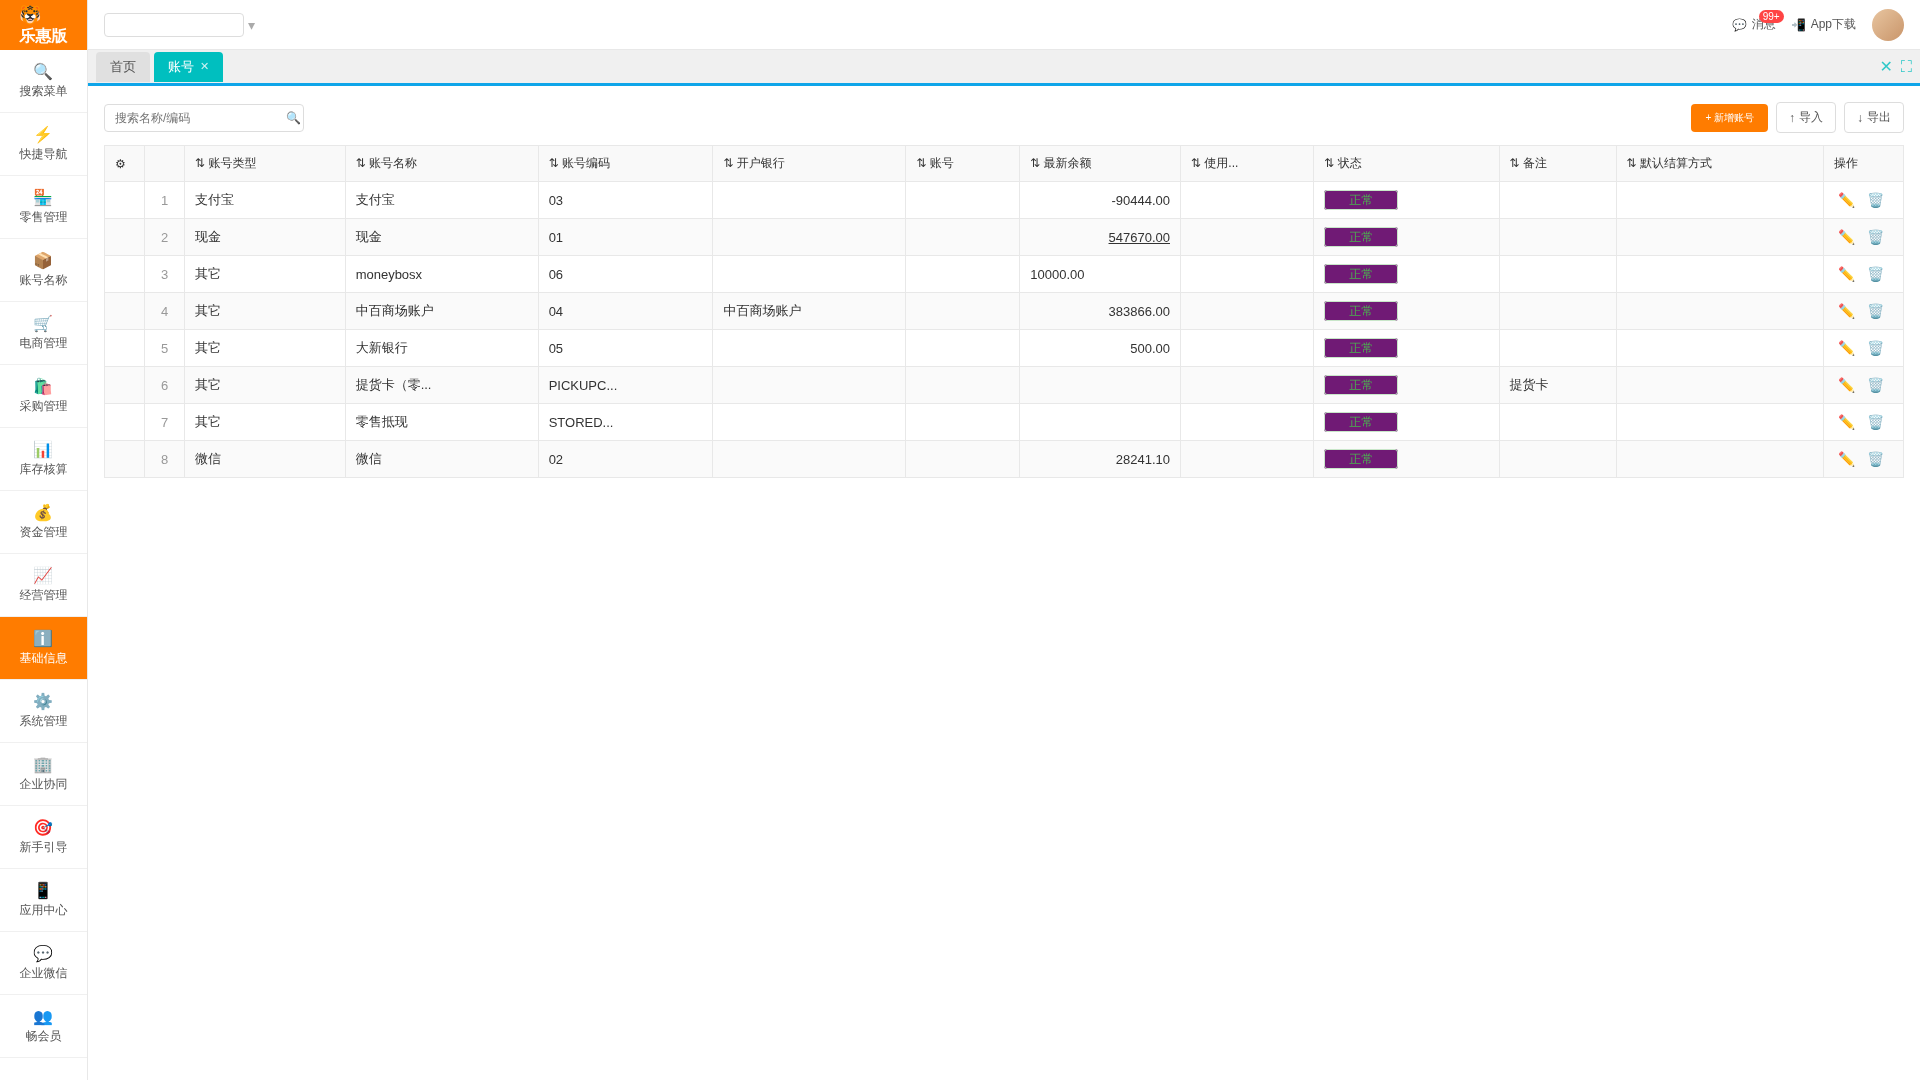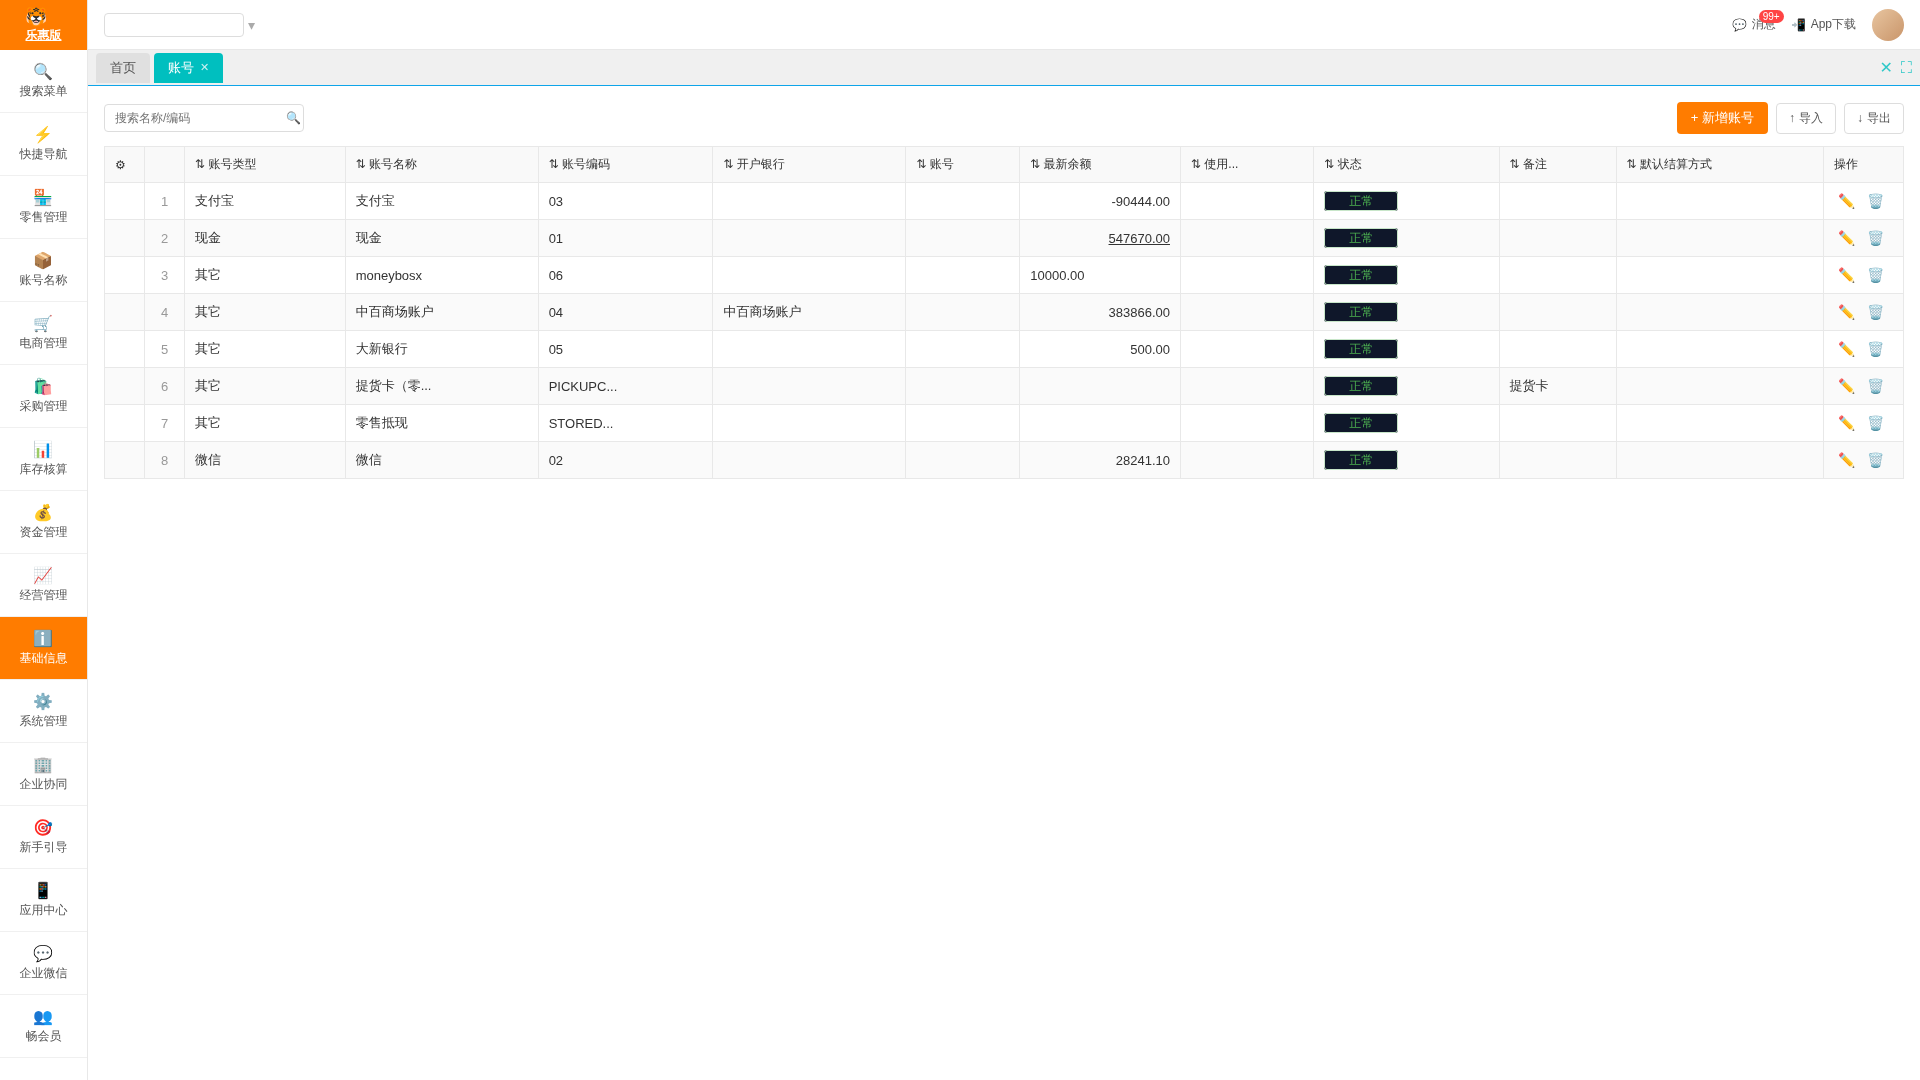--- a/index.html
+++ b/index.html
@@ -19,25 +19,24 @@
       height: 50px;
       display: flex;
       align-items: center;
       justify-content: center;
       color: #fff;
       font-size: 12px;
       font-weight: bold;
       padding: 6px;
     }
     .sidebar-logo-text {
-      font-size: 12px;
+      font-size: 16px;
       color: #fff;
       text-align: right;
       line-height: 1.3;
-      text-decoration: underline;
     }
     .sidebar-item {
       padding: 12px 4px;
       text-align: center;
       cursor: pointer;
       color: #555;
       font-size: 12px;
       border-bottom: 1px solid #f0f0f0;
       transition: background 0.2s;
     }
@@ -117,21 +116,21 @@
       background: #ccc;
       overflow: hidden;
     }
 
     
     .tabbar {
       height: 36px;
       background: #f0f0f0;
       display: flex;
       align-items: center;
-      border-bottom: 1px solid #0ea5e9;
+      border-bottom: 3px solid #0ea5e9;
       flex-shrink: 0;
       padding: 0 8px;
       gap: 4px;
     }
     .tab {
       padding: 6px 14px;
       border-radius: 4px 4px 0 0;
       cursor: pointer;
       font-size: 13px;
       display: flex;
@@ -192,21 +191,21 @@
       color: #999;
       width: 160px;
     }
     .btn-primary {
       background: #ff7c00;
       color: #fff;
       border: none;
       padding: 7px 14px;
       border-radius: 4px;
       cursor: pointer;
-      font-size: 13px;
+      font-size: 10px;
       display: flex;
       align-items: center;
       gap: 4px;
     }
     .btn-secondary {
       background: #fff;
       color: #555;
       border: 1px solid #ddd;
       padding: 6px 12px;
       border-radius: 4px;
@@ -235,21 +234,21 @@
     }
     .data-table td {
       border: 1px solid #e8e8e8;
       padding: 8px 10px;
       font-size: 13px;
       color: #333;
       white-space: nowrap;
     }
     .data-table tr:nth-child(even) td { background: #fafafa; }
     .status-badge {
-      background: #0f172a;
+      background: #701a75;
       color: #4caf50;
       border: 1px solid #c8e6c9;
       border-radius: 3px;
       padding: 2px 24px;
       font-size: 12px;
     }
     .action-btn {
       background: none;
       border: none;
       cursor: pointer;

